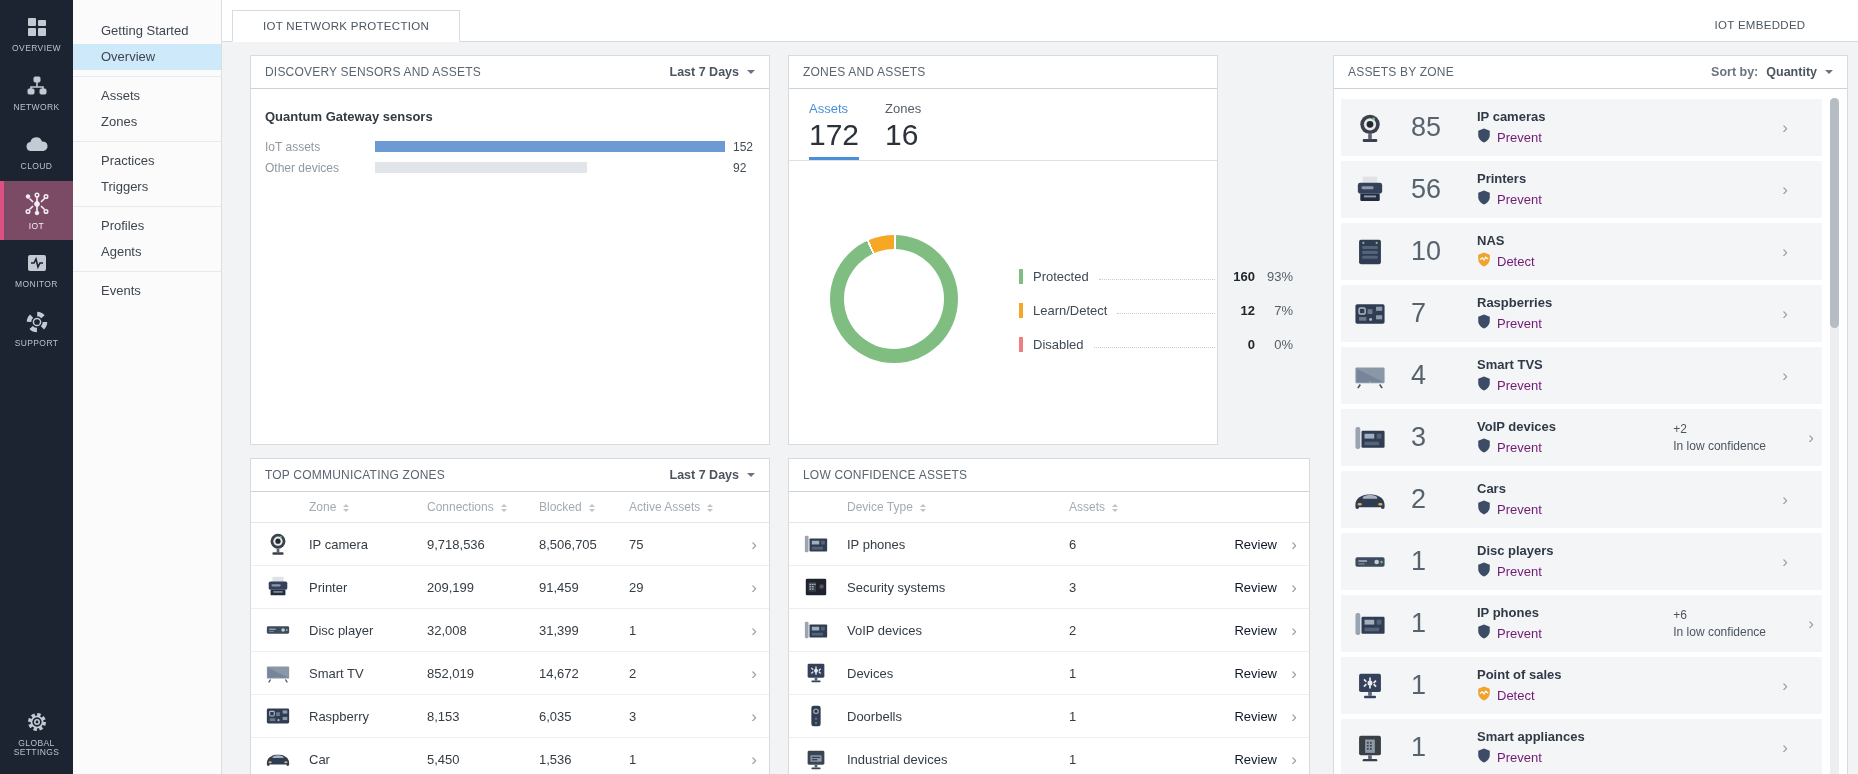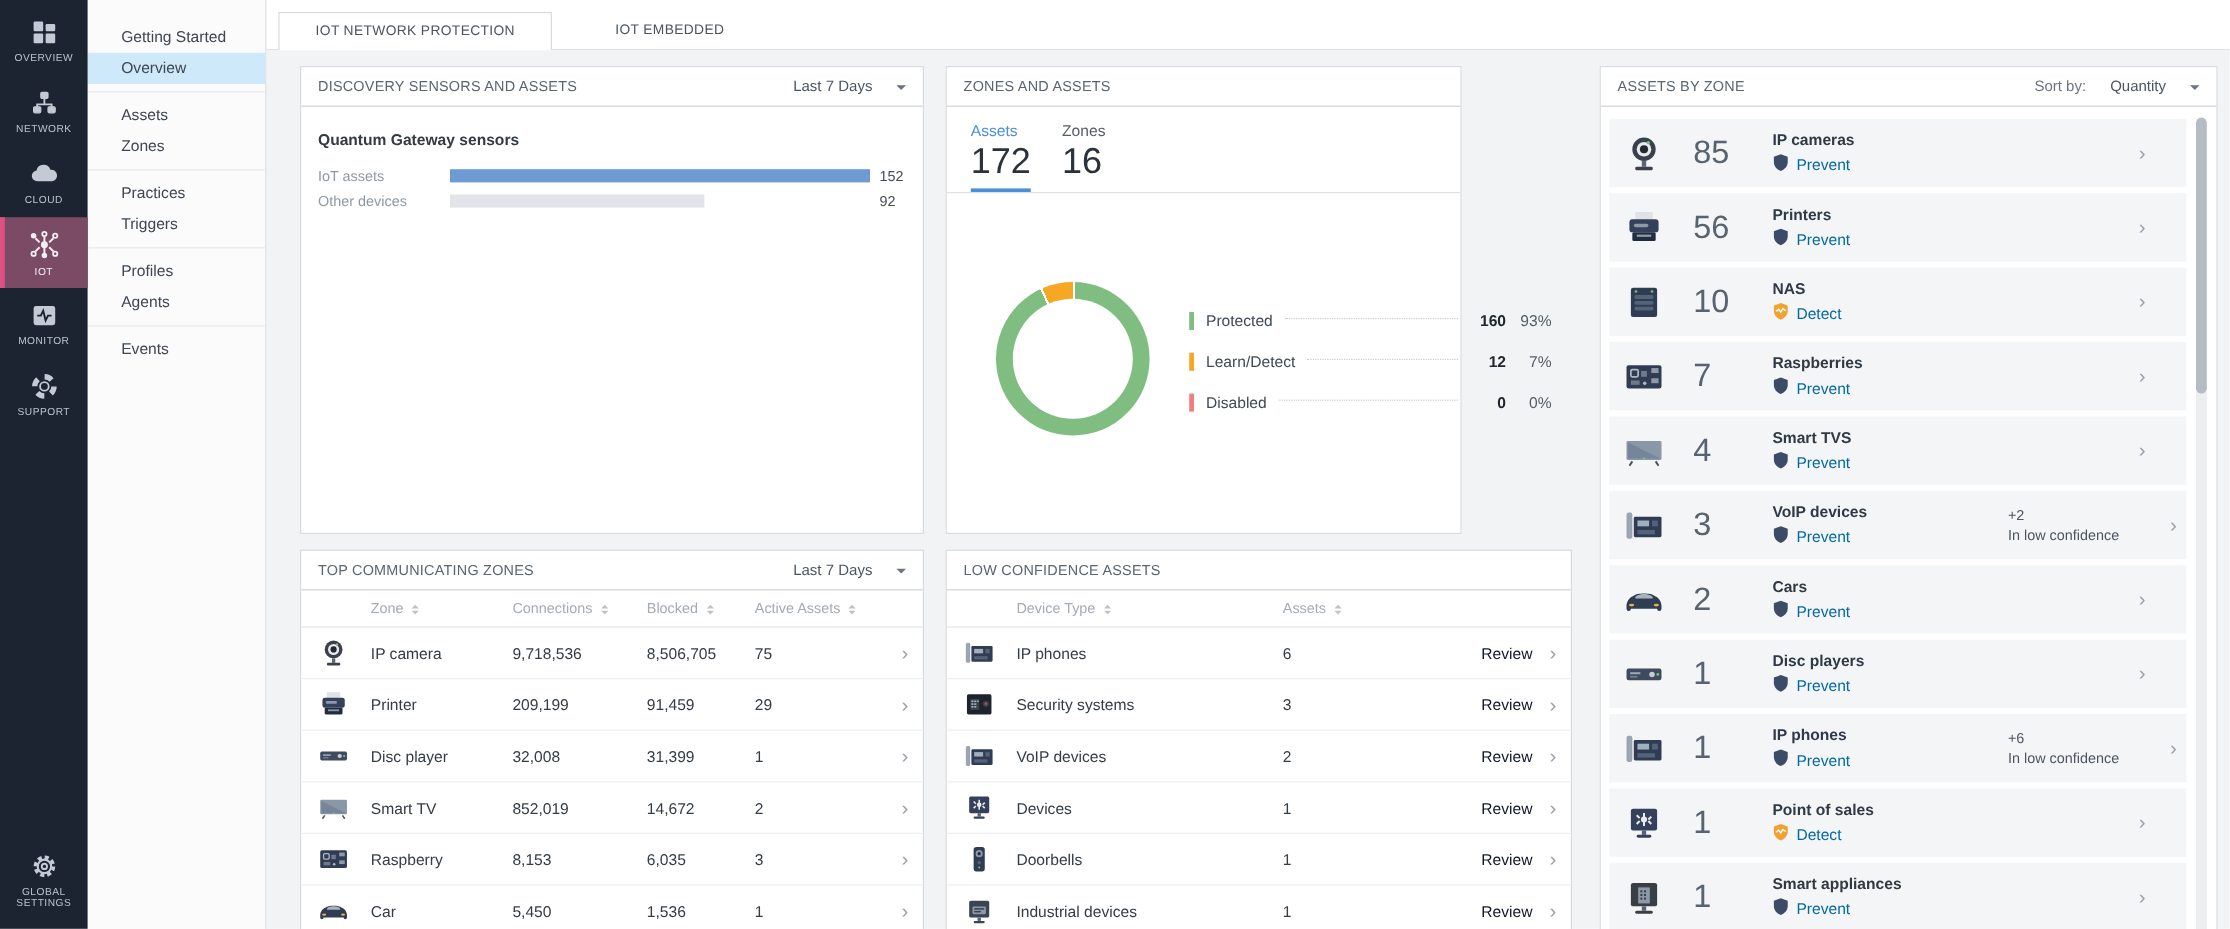--- a/index.html
+++ b/index.html
@@ -20,32 +20,32 @@
   .menu { position:absolute; left:73px; top:0; width:149px; height:774px; background:#fbfbfc;
     border-right:1px solid #dcdfe2; z-index:4; padding-top:12px; }
   .menu-group { padding:6px 0; border-bottom:1px solid #e7e9eb; }
   .menu-group:last-child { border-bottom:none; }
   .menu-item { height:26px; line-height:26px; padding-left:28px; font-size:13px; color:#3e4650; cursor:pointer; }
   .menu-item.selected { background:#cde9fa; }
 
   
   .main { position:absolute; left:222px; top:0; right:0; bottom:0; background:#fff; }
   .tabbar { position:absolute; top:0; left:0; right:0; height:42px; background:#fff;
-    border-bottom:1px solid #d7dade; display:flex; align-items:flex-end; padding-left:10px; }
+    border-bottom:1px solid #d7dade; display:flex; align-items:flex-end; padding-left:10px;justify-content:space-between; }
   .tab { height:32px; min-width:196px; display:flex; align-items:center; justify-content:center;
     font-size:11.5px; letter-spacing:.3px; color:#4b5560; cursor:pointer; padding:0 30px; }
   .tab.active { background:#fff; border:1px solid #d7dade; border-bottom:1px solid #fff; margin-bottom:-1px; }
   .content { position:absolute; top:42px; left:0; right:0; bottom:0; background:#f2f3f5; }
 
   
   .card { position:absolute; background:#fff; border:1px solid #d7dade; }
   .card-head { height:33px; display:flex; align-items:center; padding:0 14px;
     border-bottom:1px solid #ccd2d8; }
   .card-title { font-size:12px; color:#5a6570; letter-spacing:.2px;text-align:right; }
-  .head-right { margin-left:auto; display:flex; align-items:flex-end; gap:20px; font-size:12.5px; color:#4b5560; cursor:pointer; }
+  .head-right { margin-left:auto; display:flex; align-items:center; gap:8px; font-size:12.5px; color:#4b5560; cursor:pointer;font-weight:bold; }
   .caret { width:0; height:0; border:4px solid transparent; border-top-color:#6b7480; margin-top:4px; }
 
   #card-discovery { left:28px; top:13px; width:520px; height:390px; }
   #card-zones     { left:566px; top:13px; width:430px; height:390px; }
   #card-topzones  { left:28px; top:416px; width:520px; height:380px; }
   #card-lowconf   { left:566px; top:416px; width:522px; height:380px; }
   #card-byzone    { left:1111px; top:13px; width:515px; height:780px; }
 
   
   .disc-body { padding:14px; }
@@ -60,21 +60,21 @@
   .za-toggles { display:flex; gap:26px; padding:12px 14px 0 20px; border-bottom:1px solid #dfe2e5; }
   .za-toggle { padding-bottom:8px; cursor:pointer; }
   .za-toggle .t-lbl { font-size:13px; color:#555e67; }
   .za-toggle.sel .t-lbl { color:#4a90d9; }
   .za-toggle .t-val { font-size:30px; color:#2b323b; margin-top:2px; }
   .za-toggle.sel { border-bottom:3px solid #4a90d9; padding-bottom:5px; }
   .donut { position:absolute; left:41px; top:179px; width:128px; height:128px; border-radius:50%; }
   .donut::after { content:""; position:absolute; left:14px; top:14px; right:14px; bottom:14px;
     border-radius:50%; background:#fff; }
   .legend { position:absolute; left:202px; top:194px; width:302px; }
-  .legend-row { display:flex; align-items:center; height:34px; }
+  .legend-row { display:flex; align-items:flex-end; height:34px;margin-left:28px; }
   .chip { width:4px; height:15px; margin-right:10px; }
   .leg-lbl { font-size:13px; color:#3f4a55; white-space:nowrap; }
   .leader { flex:1; border-bottom:1px dotted #c6ccd1; margin:0 10px 4px 10px; }
   .leg-val { font-size:13px; font-weight:bold; color:#20262d; width:30px; text-align:right; }
   .leg-pct { font-size:13px; color:#555e67; width:38px; text-align:right; }
 
   
   .thead { display:grid; align-items:center; height:31px; font-size:12px; color:#a3abb3;
     border-bottom:1px solid #e3e6e9; padding:0 12px 0 14px; }
   .trow  { display:grid; align-items:center; height:43px; font-size:13px; color:#343c44;
@@ -88,21 +88,21 @@
   .chev { color:#98a1aa; font-size:17px; line-height:1; text-align:right; }
   .rlink { color:#0f172a; font-size:13px; text-align:right; cursor:pointer; }
   .dev-ico { display:flex; align-items:center; }
 
   
   .azlist { position:absolute; top:34px; left:0; right:0; bottom:0; padding:9px 25px 0 7px; }
   .azrow { display:grid; grid-template-columns:58px 66px 1fr auto 26px; align-items:center;
     height:57px; background:#f4f5f7; margin-bottom:5px; padding:0 8px 0 12px; cursor:pointer; }
   .az-count { font-size:27px; font-weight:300; color:#57636f; }
   .az-name { font-size:13px; font-weight:bold; color:#2f3a46; margin-bottom:4px; }
-  .az-policy { display:flex; align-items:center; gap:6px; font-size:13px; color:#0369a1; }
+  .az-policy { display:flex; align-items:center; gap:6px; font-size:13px; color:#701a75; }
   .az-extra { font-size:12px; color:#4b5560; line-height:17px; padding-right:22px; text-align:left; min-width:0; }
   .az-extra:empty { display:none; }
   .scrolltrack { position:absolute; right:8px; top:42px; width:9px; bottom:10px; background:#eceef0; border-radius:5px; }
   .scrollthumb { position:absolute; left:0; top:0; width:9px; height:230px; background:#b6bcc3; border-radius:5px; cursor:pointer; }
 </style>
 </head>
 <body>
 
 <div class="rail">
   <div class="rail-item" style="margin-top:4px;">

